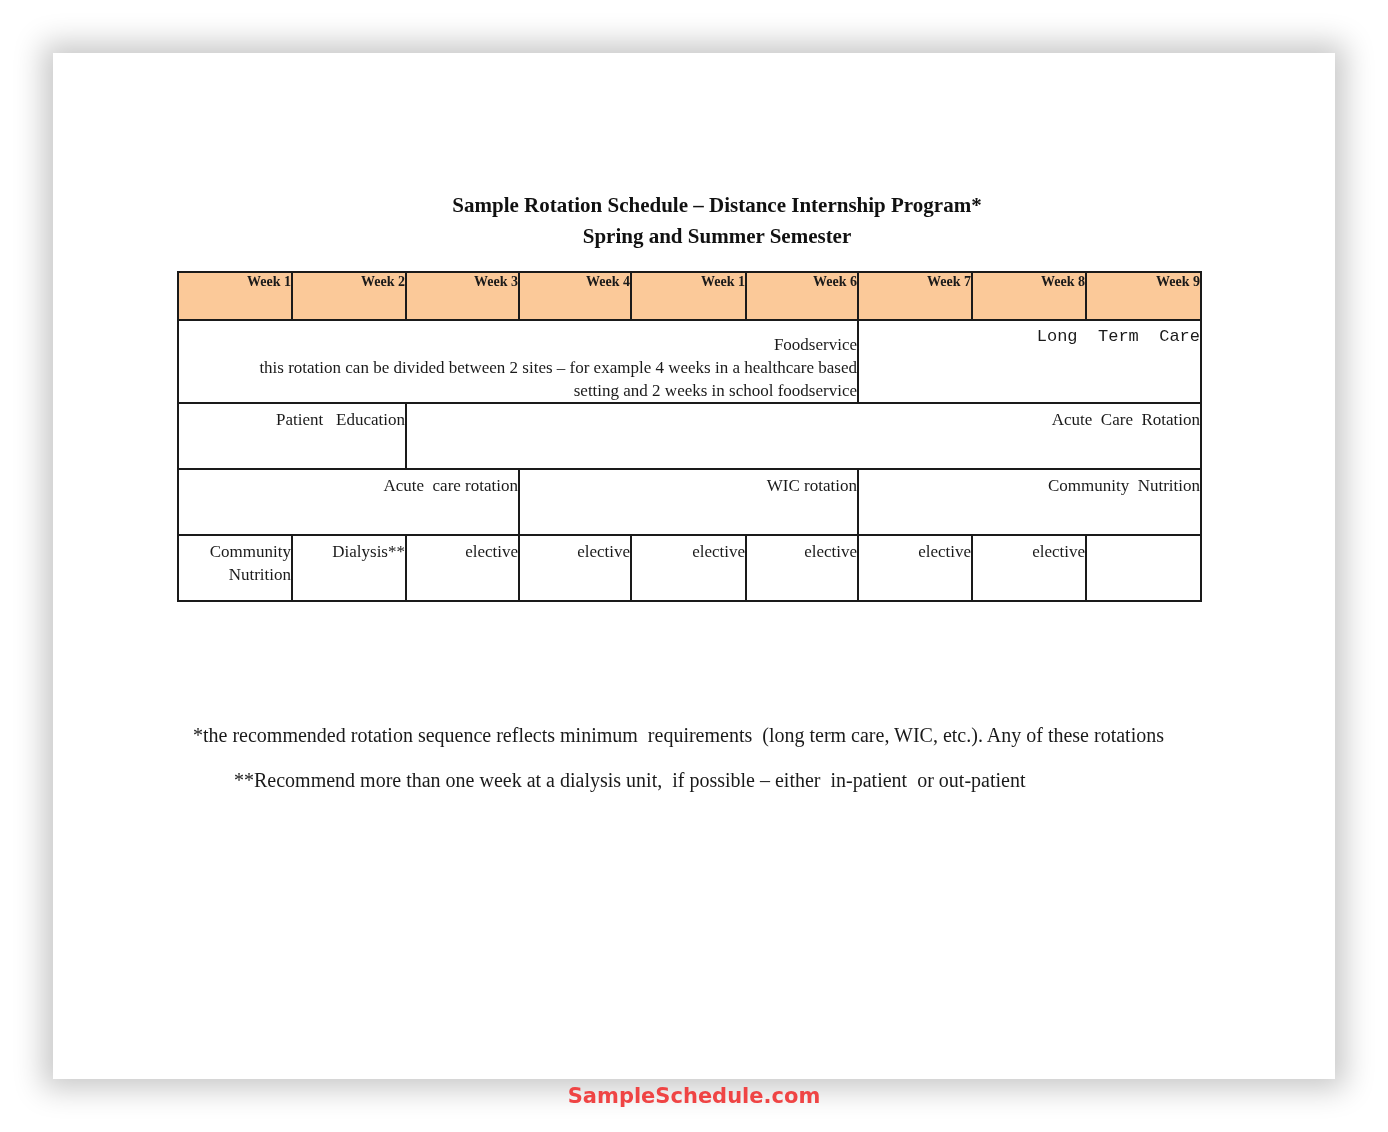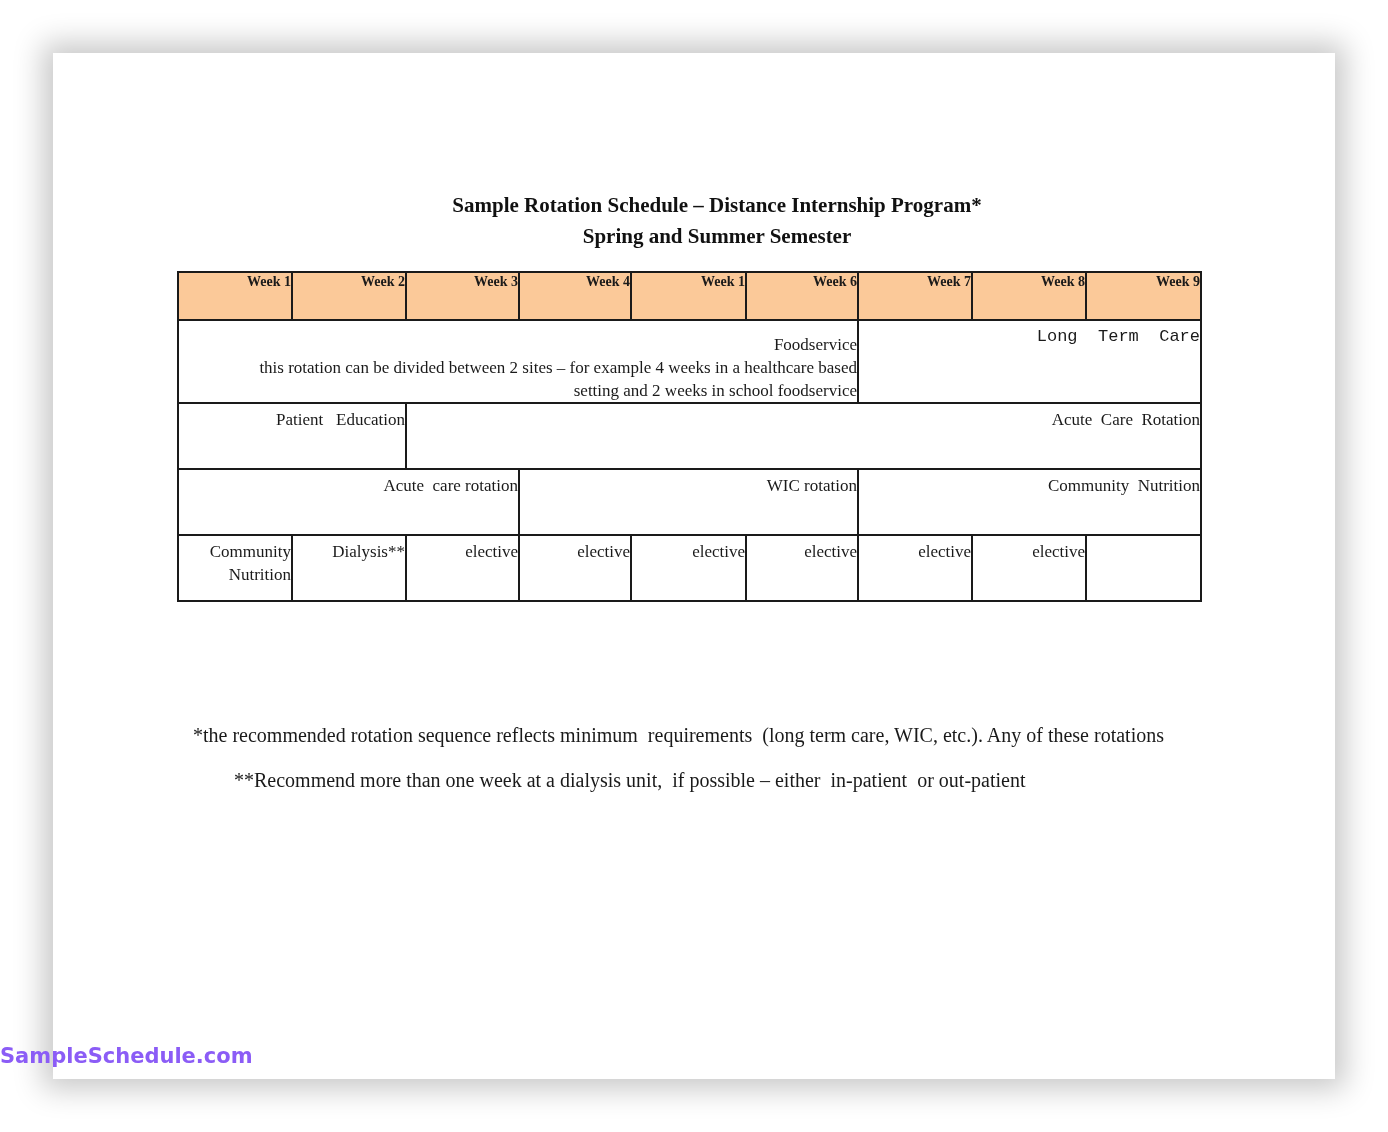--- a/index.html
+++ b/index.html
@@ -65,26 +65,26 @@
       left: 0; top: 0;
       font-family: "Liberation Serif", serif;
       color: #1a1a1a;
       font-size: 20px;
       line-height: 28px;
     }
     .note1 { position: absolute; left: 193px; top: 701px; width: 1060px; margin-top: 20px; }
     .note2 { position: absolute; left: 186px; top: 766px; width: 1060px; white-space: nowrap; margin-left: 48px; }
     .watermark {
       position: absolute;
-      left: 0; top: 1044px; width: 1388px;
-      text-align: left;
+      left: 0; top: 1084px; width: 1388px;
+      text-align: center;
       font-family: "DejaVu Sans", sans-serif;
       font-weight: bold;
       font-size: 21px;
-      color: #8b5cf6;
+      color: #ef4444;
     }
   </style>
 </head>
 <body>
 
 <div class="page"></div>
 
 <div class="title-block" style="left:0; width:1434px;">
   <div>Sample Rotation Schedule – Distance Internship Program*</div>
   <div>Spring and Summer Semester</div>

